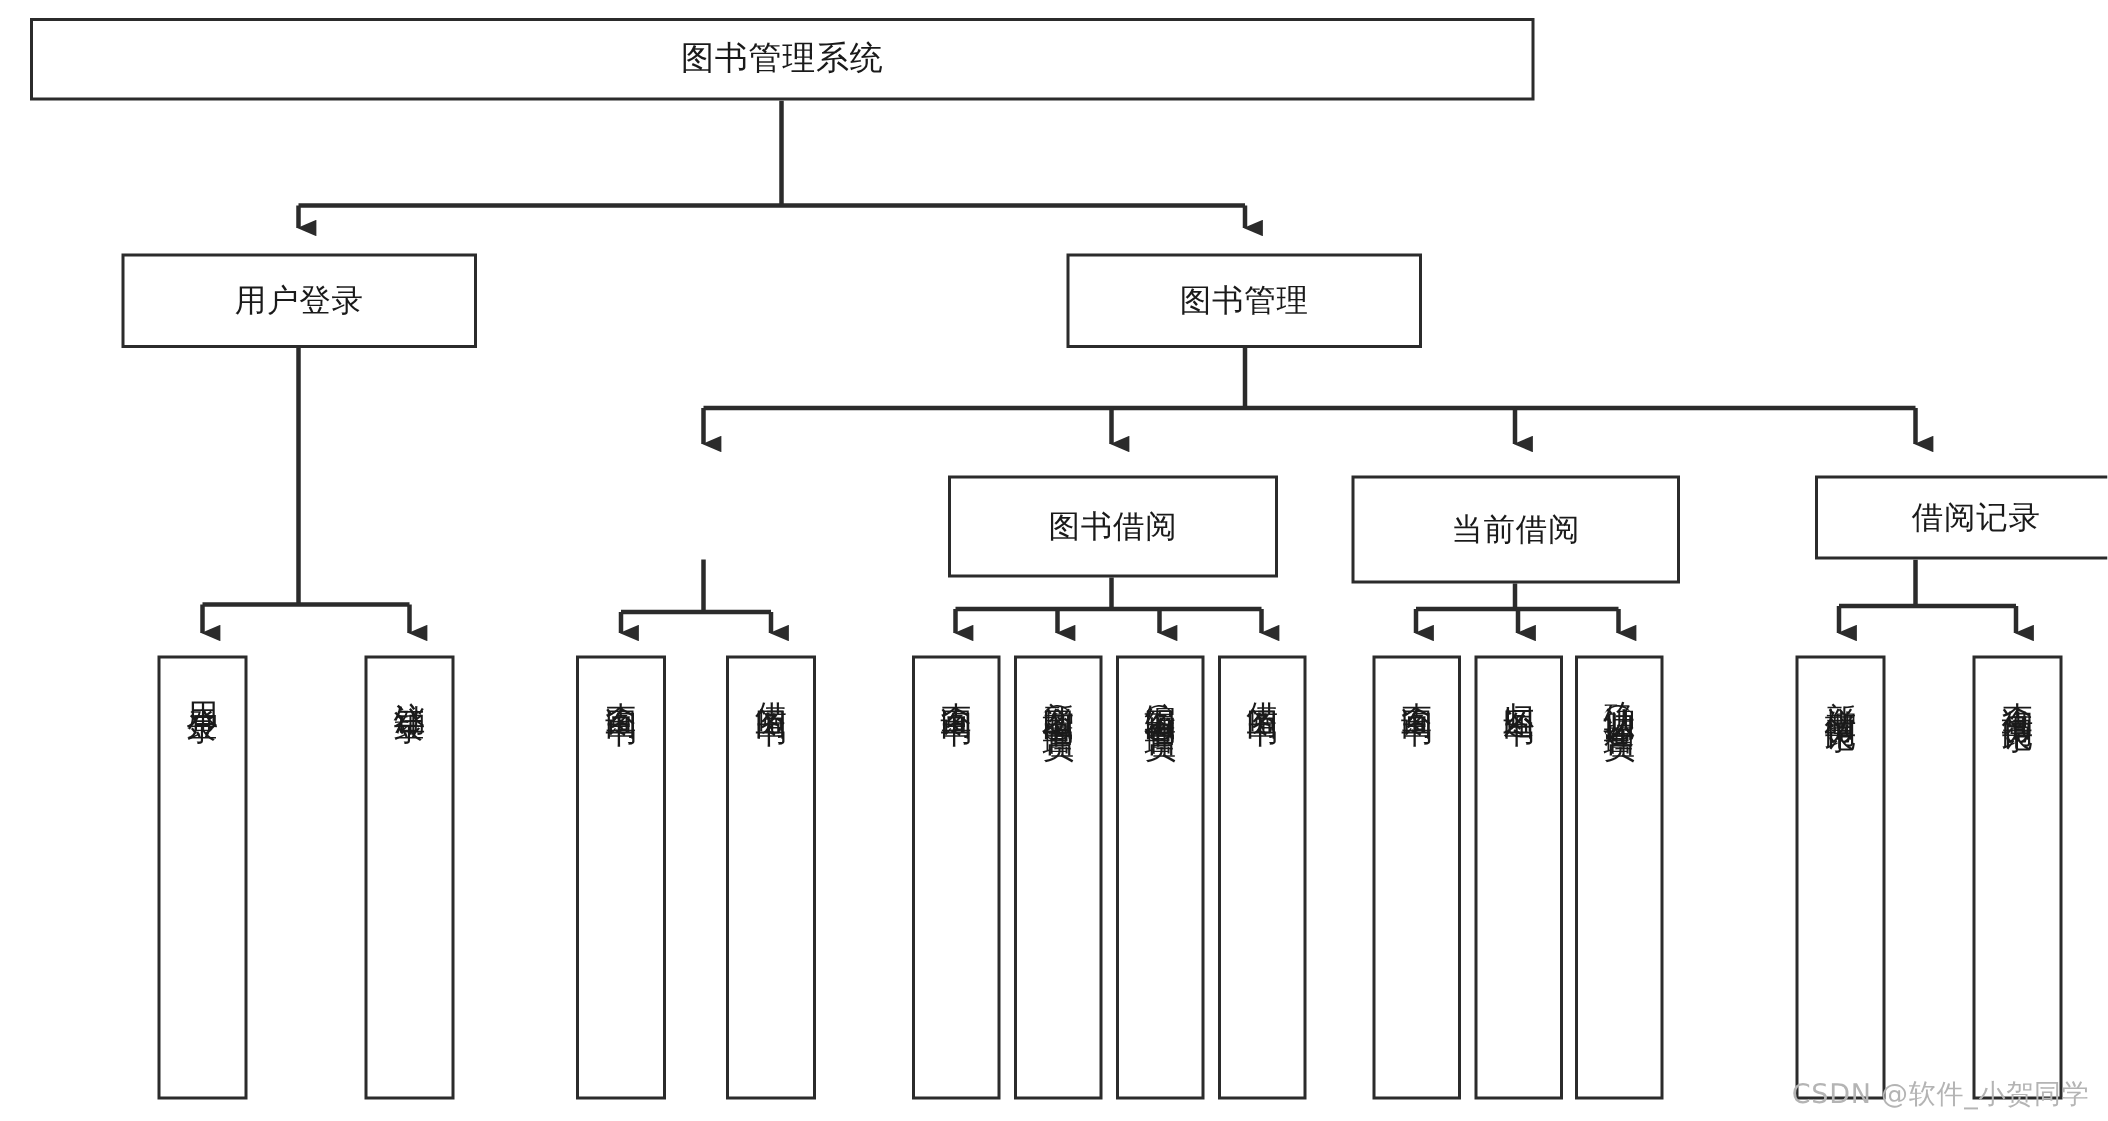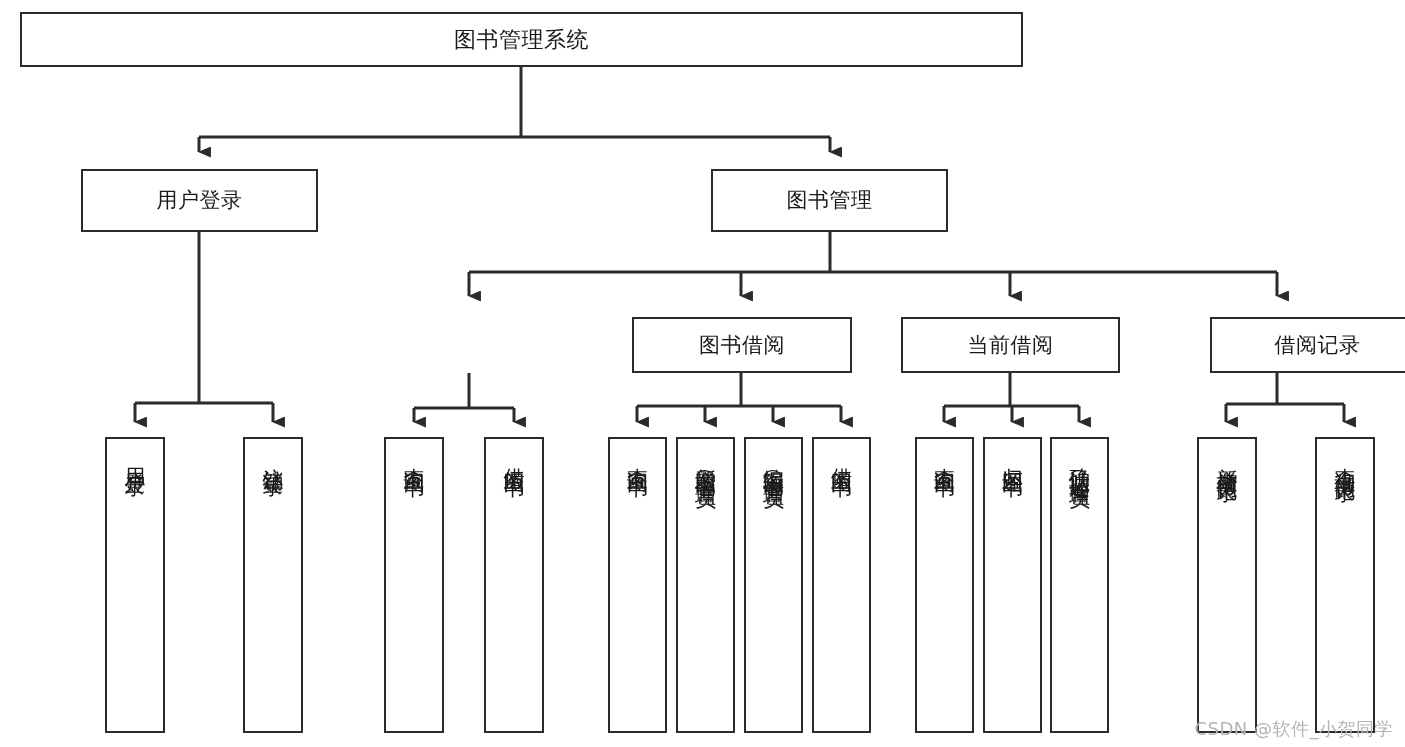--- a/index.html
+++ b/index.html
@@ -127,25 +127,25 @@
 
   <div class="node" style="left:81px; top:169px; width:237px; height:63px;">
     <span class="node-label">用户登录</span>
   </div>
 
   <div class="node" style="left:711px; top:169px; width:237px; height:63px;">
     <span class="node-label">图书管理</span>
   </div>
 
 
-  <div class="node" style="left:632px; top:317px; width:220px; height:56px;">
+  <div class="node" style="left:632px; top:317px; width:220px; height:68px;">
     <span class="node-label">图书借阅</span>
   </div>
 
-  <div class="node" style="left:901px; top:317px; width:219px; height:56px;">
+  <div class="node" style="left:901px; top:317px; width:219px; height:72px;">
     <span class="node-label">当前借阅</span>
   </div>
 
   <div class="node" style="left:1170px; top:317px; width:215px; height:56px;margin-left:40px;">
     <span class="node-label">借阅记录</span>
   </div>
 
   <div class="node vert" style="left:105px; top:437px; width:60px; height:296px;">
     <span class="node-label">用户登录</span>
   </div>

